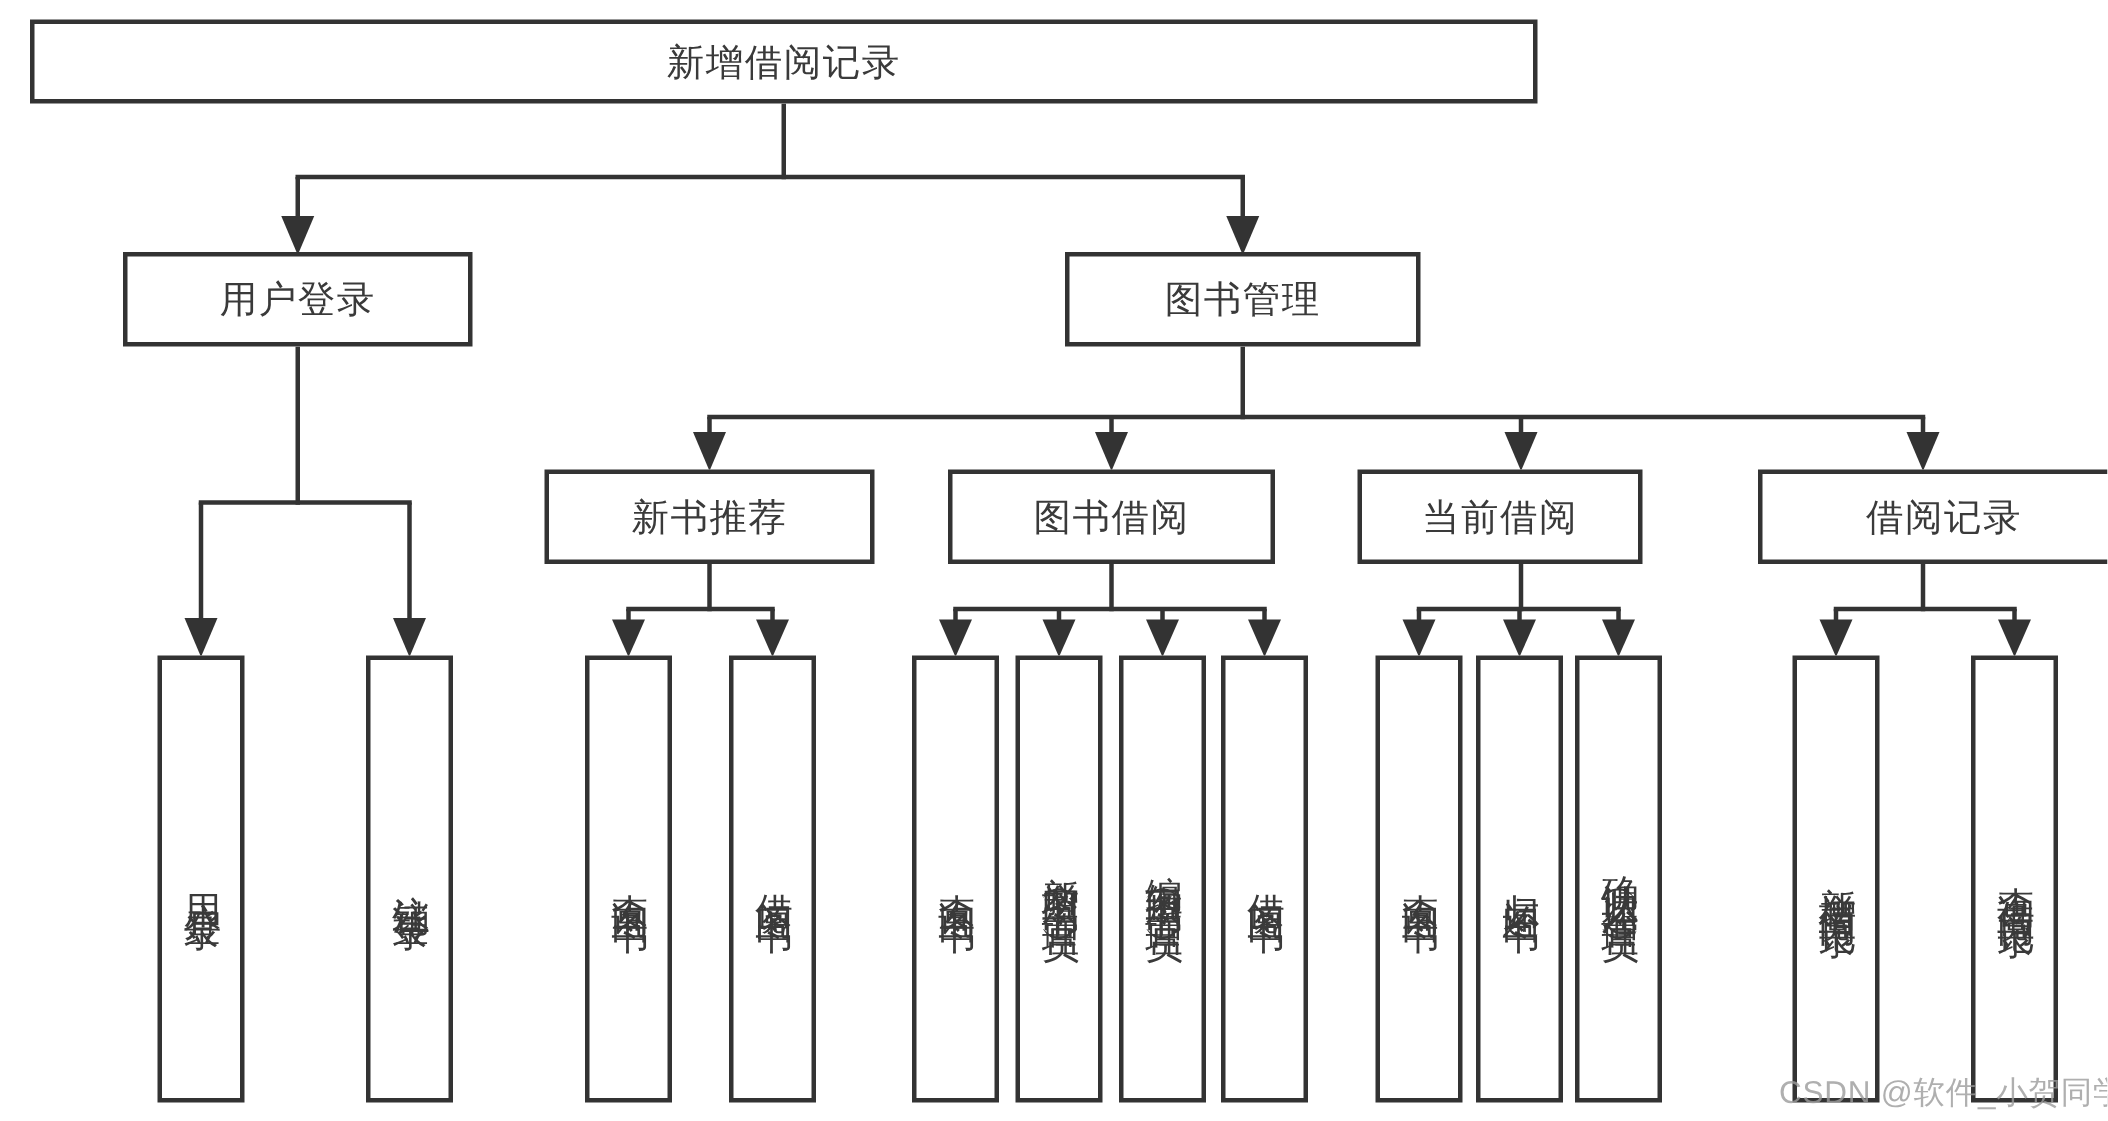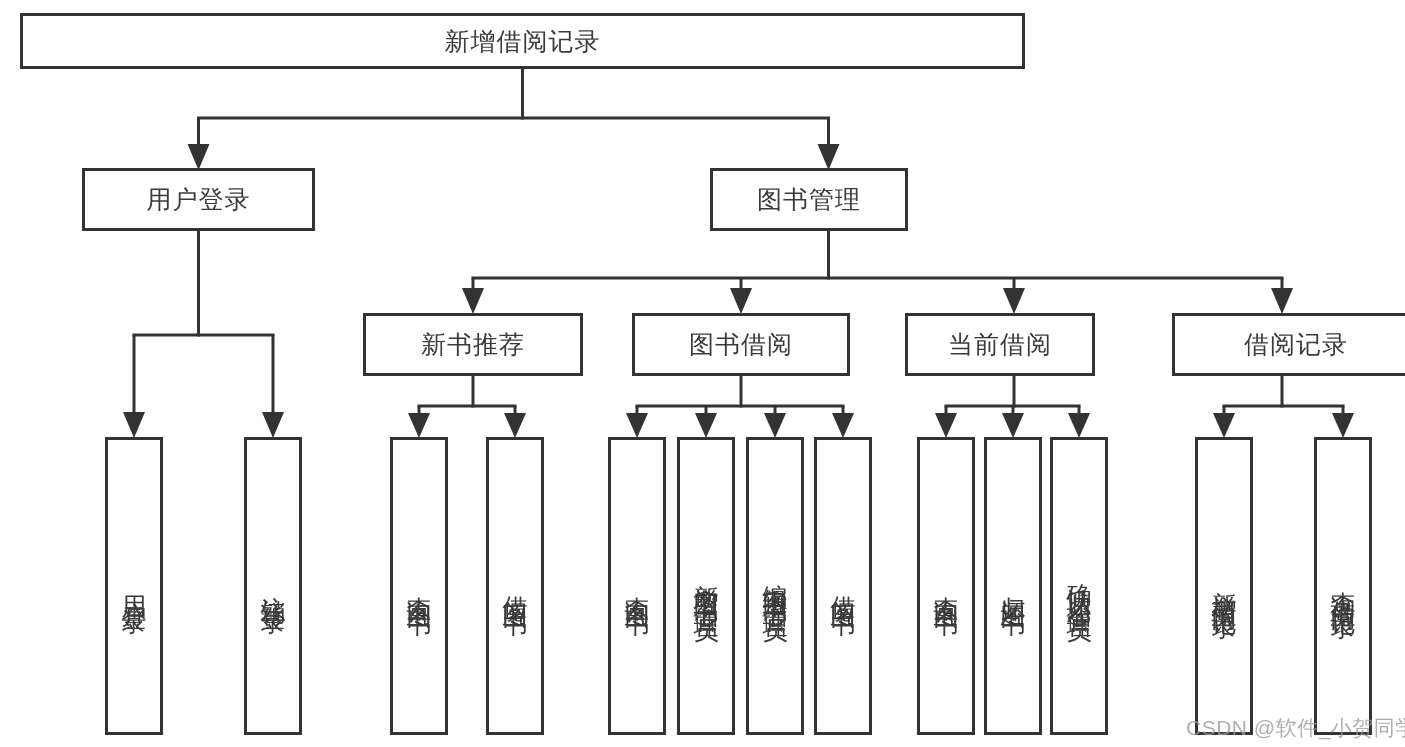--- a/index.html
+++ b/index.html
@@ -104,21 +104,21 @@
         <line x1="1343" y1="406" x2="1343" y2="417"></line>
         <polygon fill="#333333" stroke="none" points="1332,413 1354,413 1343,438"></polygon>
       </g>
 
     </g>
   </svg>
 
   <div class="box hbox" style="left:20px;top:13px;width:1005px;height:56px">新增借阅记录</div>
 
   <div class="box hbox" style="left:82px;top:168px;width:233px;height:63px">用户登录</div>
-  <div class="box hbox" style="left:710px;top:168px;width:198px;height:63px">图书管理</div>
+  <div class="box hbox" style="left:710px;top:168px;width:237px;height:63px">图书管理</div>
 
   <div class="box hbox" style="left:363px;top:313px;width:220px;height:63px">新书推荐</div>
   <div class="box hbox" style="left:632px;top:313px;width:218px;height:63px">图书借阅</div>
   <div class="box hbox" style="left:905px;top:313px;width:190px;height:63px">当前借阅</div>
   <div class="box hbox" style="left:1172px;top:313px;width:248px;height:63px">借阅记录</div>
 
   <div class="box vbox" style="left:105px">用户登录</div>
   <div class="box vbox" style="left:244px">注销登录</div>
 
   <div class="box vbox" style="left:390px">查询图书</div>

